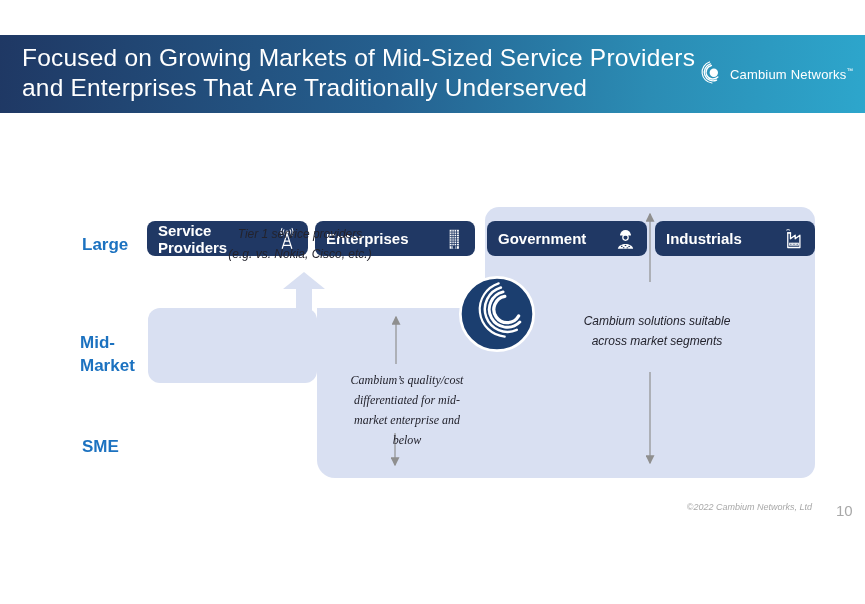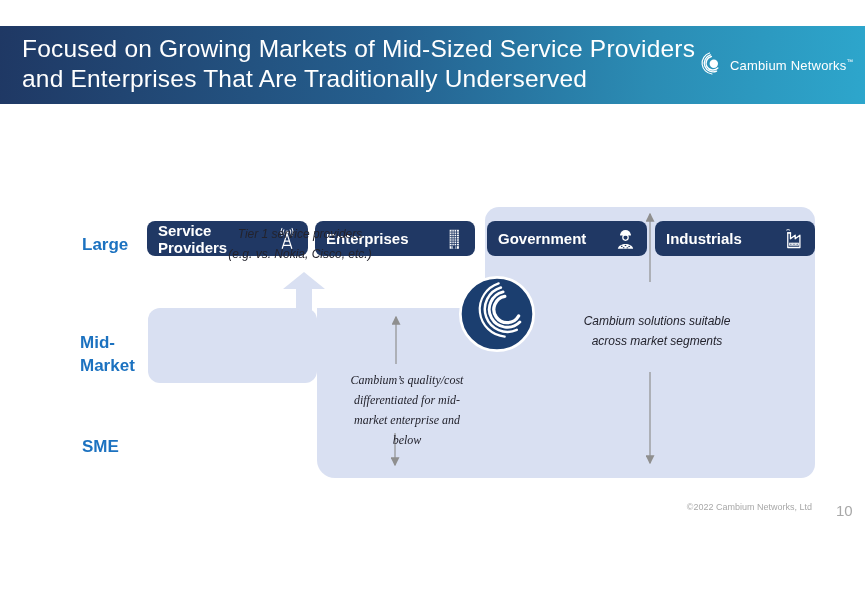--- a/index.html
+++ b/index.html
@@ -3,21 +3,21 @@
 <meta charset="utf-8">
 <style>
   * { margin:0; padding:0; box-sizing:border-box; }
   body { background:#e8e8e8; font-family:"Liberation Sans", sans-serif; }
   .slide {
     position:relative; width:865px; height:604px; background:#ffffff;
     overflow:hidden; margin:0 auto;
   }
   
   .band {
-    position:absolute; left:0; top:26px; width:865px; height:78px;
+    position:absolute; left:0; top:35px; width:865px; height:78px;
     background:linear-gradient(95deg,#1f3864 0%, #25608f 45%, #2b8cb4 75%, #2da6cc 100%);
   }
   .band-title {
     position:absolute; left:22px; top:8px; color:#ffffff;
     font-size:24.5px; line-height:30px; white-space:pre-line; letter-spacing:.2px;
   }
   .brand { position:absolute; right:12px; top:24px; display:flex; align-items:center; gap:6px; color:#fff; }
   .brand svg { display:block; }
   .brand-name { font-size:13px; font-weight:normal; letter-spacing:.2px; }
   .brand-tm { font-size:6.5px; vertical-align:super; }
@@ -52,21 +52,21 @@
   }
   .note-tier1   { left:195px; top:224px; width:210px; }
   .note-sweet   { left:152px; top:319px; width:162px; }
   .note-quality { left:328px; top:370px; width:158px;font-family:Liberation Serif, serif; }
   .note-sol     { left:565px; top:311px; width:184px; }
   
   .overlay { position:absolute; left:0; top:0; pointer-events:none; }
   
   .footer-copy {
     position:absolute; left:655px; top:502px; width:157px; text-align:right;
-    font-size:9px; color:#a8a8a8;
+    font-size:9px; color:#a8a8a8;font-style:italic;
   }
   .footer-page { position:absolute; left:836px; top:502px; font-size:15px; color:#a8a8a8; }
 </style>
 </head>
 <body>
 
 <div class="slide">
 
   <div class="band">
     <div class="band-title">Focused on Growing Markets of Mid-Sized Service Providers

